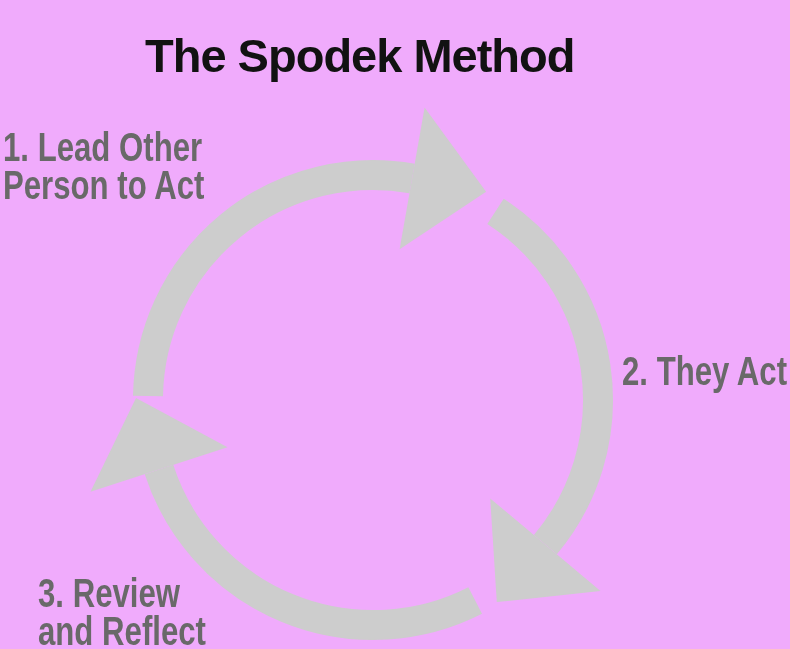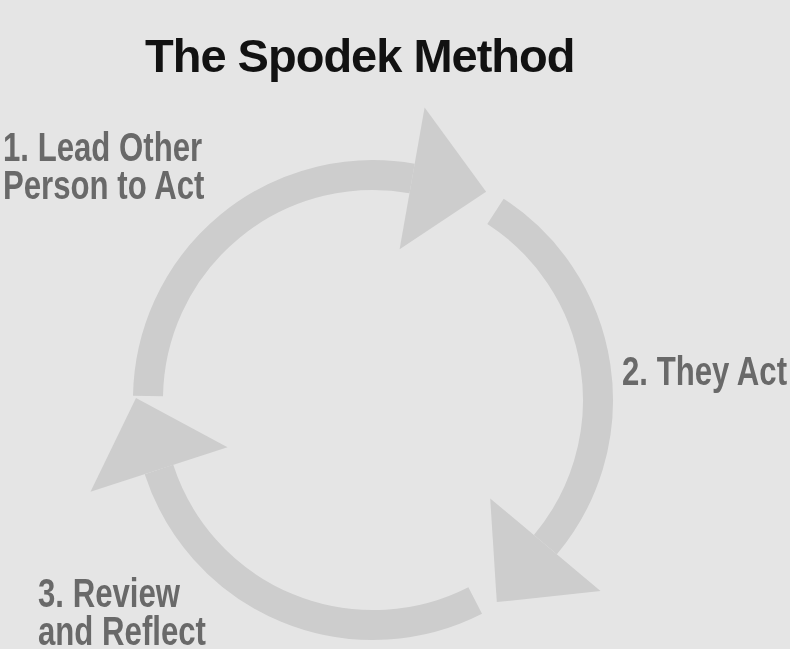--- a/index.html
+++ b/index.html
@@ -4,21 +4,21 @@
 <style>
   html, body {
     margin: 0;
     padding: 0;
     background: #ffffff;
   }
   #canvas {
     position: relative;
     width: 790px;
     height: 649px;
-    background: #e5e5e5;
+    background: #f0abfc;
     overflow: hidden;
     font-family: "Liberation Sans", sans-serif;
   }
   .diagram-title {
     position: absolute;
     left: 145px;
     top: -3px;
     font-size: 47px;
     font-weight: 700;
     letter-spacing: -1px;

